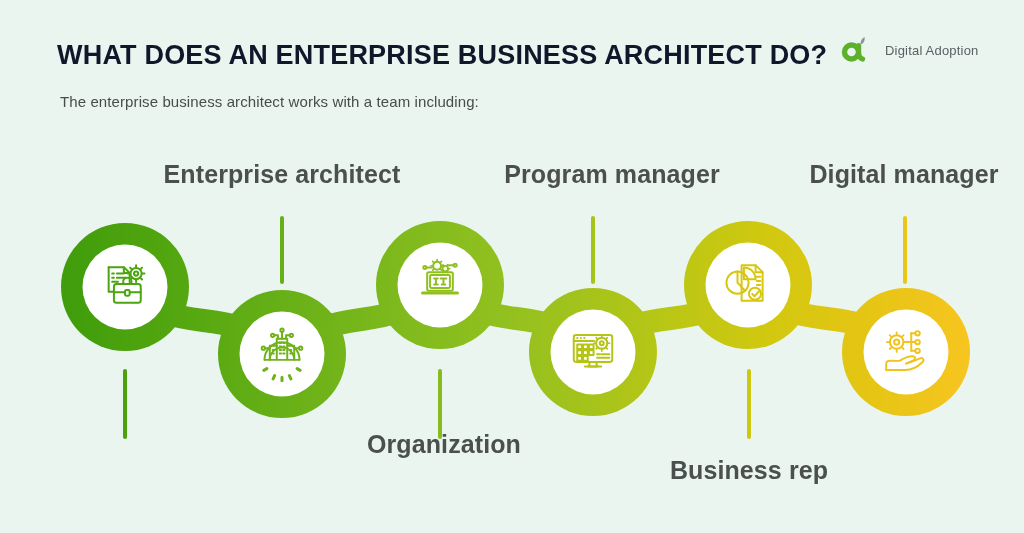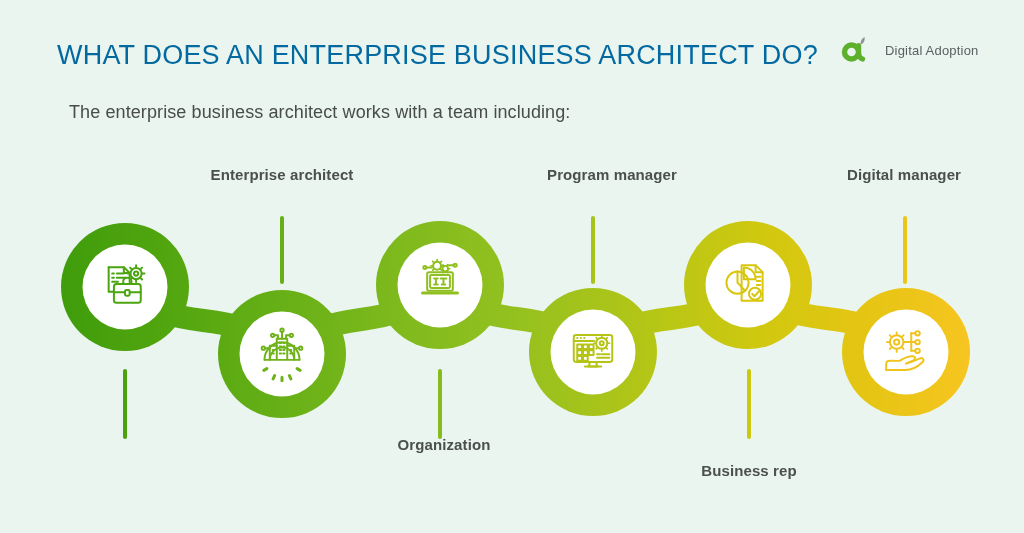--- a/index.html
+++ b/index.html
@@ -5,43 +5,43 @@
   html,body{margin:0;padding:0;background:#dfe6e2;}
   .canvas{
     position:relative;
     width:1024px;height:533px;
     background:#eaf5ef;
     overflow:hidden;
     font-family:"Liberation Sans", sans-serif;
   }
   .title{
     position:absolute;left:57px;top:40px;
-    font-size:27px;font-weight:400;color:#0369a1;
+    font-size:27px;font-weight:700;color:#0f172a;
     letter-spacing:0.2px;white-space:nowrap;margin:0;
   }
   .subtitle{
     position:absolute;left:57px;top:90px;
-    font-size:18px;font-weight:500;color:#484d4b;
-    letter-spacing:0.1px;white-space:nowrap;margin:12px;
+    font-size:15px;font-weight:500;color:#484d4b;
+    letter-spacing:0.1px;white-space:nowrap;margin:3px;
   }
   .logo{
     position:absolute;left:841px;top:36px;
     display:flex;align-items:center;gap:3px;
   }
   .logo-text{
     font-size:13px;font-weight:500;color:#5b6063;letter-spacing:0.2px;
     white-space:nowrap;
     margin-left:14px;
   }
   .chain-svg{position:absolute;left:0;top:0;}
   .node-icon{position:absolute;width:56px;height:56px;}
   .node-label{
     position:absolute;transform:translateX(-50%);
     width:240px;text-align:center;
-    font-size:15px;font-weight:700;color:#4b504e;line-height:25px;
+    font-size:25px;font-weight:700;color:#4b504e;line-height:25px;
     letter-spacing:0.1px;
   }
   .icon-stroke{fill:none;stroke-linecap:round;stroke-linejoin:round;}
 </style>
 </head>
 <body>
 
 <div class="canvas">
 
   <h1 class="title">WHAT DOES AN ENTERPRISE BUSINESS ARCHITECT DO?</h1>

